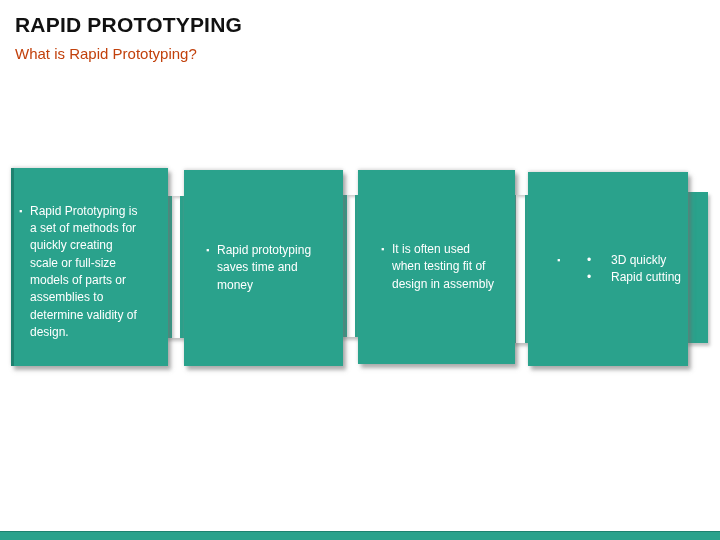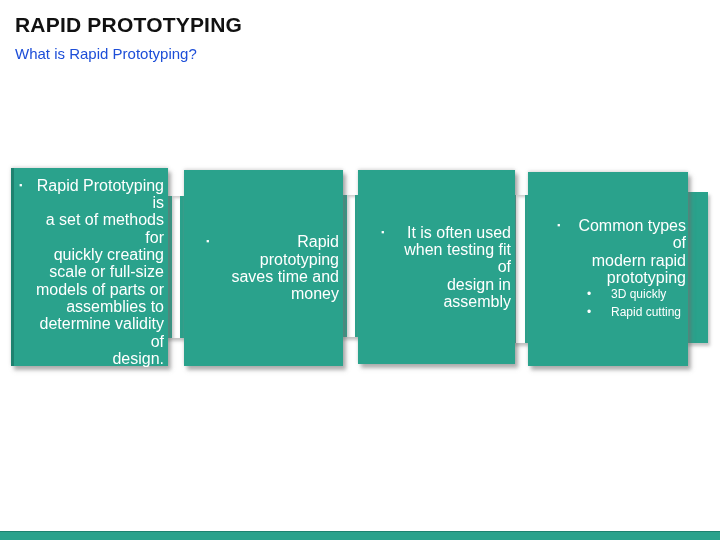--- a/index.html
+++ b/index.html
@@ -12,21 +12,21 @@
   .slide{
     position:relative;width:720px;height:540px;background:#ffffff;
     font-family:"Liberation Sans",sans-serif;overflow:hidden;
   }
   .slide-title{
     position:absolute;left:15px;top:13px;margin:0;
     font-size:21px;font-weight:700;color:var(--title-color);letter-spacing:.2px;
   }
   .slide-subtitle{
     position:absolute;left:15px;top:45px;margin:0;
-    font-size:15px;font-weight:400;color:#1d4ed8;
+    font-size:15px;font-weight:400;color:#c2410c;
   }
   .band{position:absolute;left:0;top:0;width:100%;height:100%;}
   .bridge{
     position:absolute;background:var(--accent-green);
     box-shadow:2px 3px 3px rgba(120,120,120,.45);
   }
   .bridge.b-a{left:164px;top:196px;width:24px;height:142px;}
   .bridge.b-b{left:339px;top:195px;width:23px;height:142px;}
   .bridge.b-c{left:511px;top:195px;width:21px;height:148px;}
   .bridge.tab-right{left:684px;top:192px;width:24px;height:151px;}
@@ -38,21 +38,21 @@
   .pbox.b1{left:11px;top:168px;width:157px;height:198px;border-left:3px solid var(--accent-green-dark);padding-left:5px;padding-right:4px;}
   .pbox.b2{left:184px;top:170px;width:159px;height:196px;padding-left:22px;padding-right:4px;}
   .pbox.b3{left:358px;top:170px;width:157px;height:194px;padding-left:23px;padding-right:4px;}
   .pbox.b4{left:528px;top:172px;width:160px;height:194px;padding-left:29px;padding-right:2px;}
   .content{display:flex;align-items:flex-start;}
   .pbox.b1 .content{margin-top:10px;}
   .bullet{
     flex:none;width:11px;font-size:9px;line-height:17px;color:var(--text-on-green);
   }
   .box-text{
-    font-size:16px;line-height:17.3px;white-space:pre-line;color:var(--text-on-green);text-align:right;
+    font-size:12px;line-height:17.3px;white-space:pre-line;color:var(--text-on-green);
   }
   .sub-list{margin-top:0;}
   .sub-item{display:flex;margin-left:19px;font-size:12px;line-height:17.3px;}
   .sub-bullet{flex:none;width:24px;font-size:12px;line-height:17.3px;}
   .slit{
     position:absolute;background:#ffffff;
     box-shadow:inset 2px 2px 3px rgba(125,125,125,.4);
   }
   .slit.s-a{left:172px;top:196px;width:8px;height:142px;}
   .slit.s-b{left:347px;top:195px;width:8px;height:142px;}
@@ -107,23 +107,20 @@
         <div class="box-text">It is often used
 when testing fit of
 design in assembly</div>
       </div>
     </div>
 
     <div class="pbox b4">
       <div class="content">
         <span class="bullet">▪</span>
         <div>
-          <div class="box-text">Common types of
-modern rapid
-prototyping</div>
           <div class="sub-list">
             <div class="sub-item">
               <span class="sub-bullet">•</span>
               <span>3D quickly</span>
             </div>
             <div class="sub-item">
               <span class="sub-bullet">•</span>
               <span>Rapid cutting</span>
             </div>
           </div>

